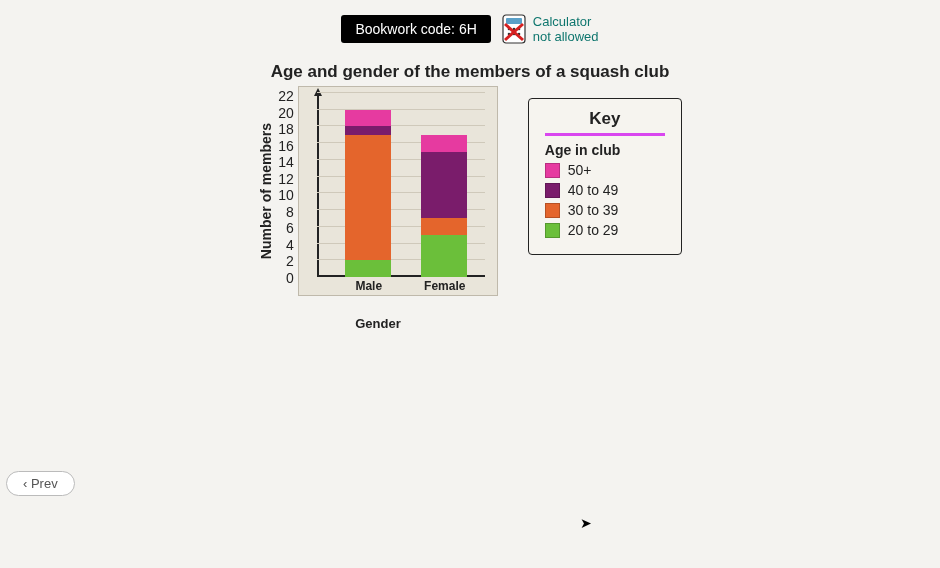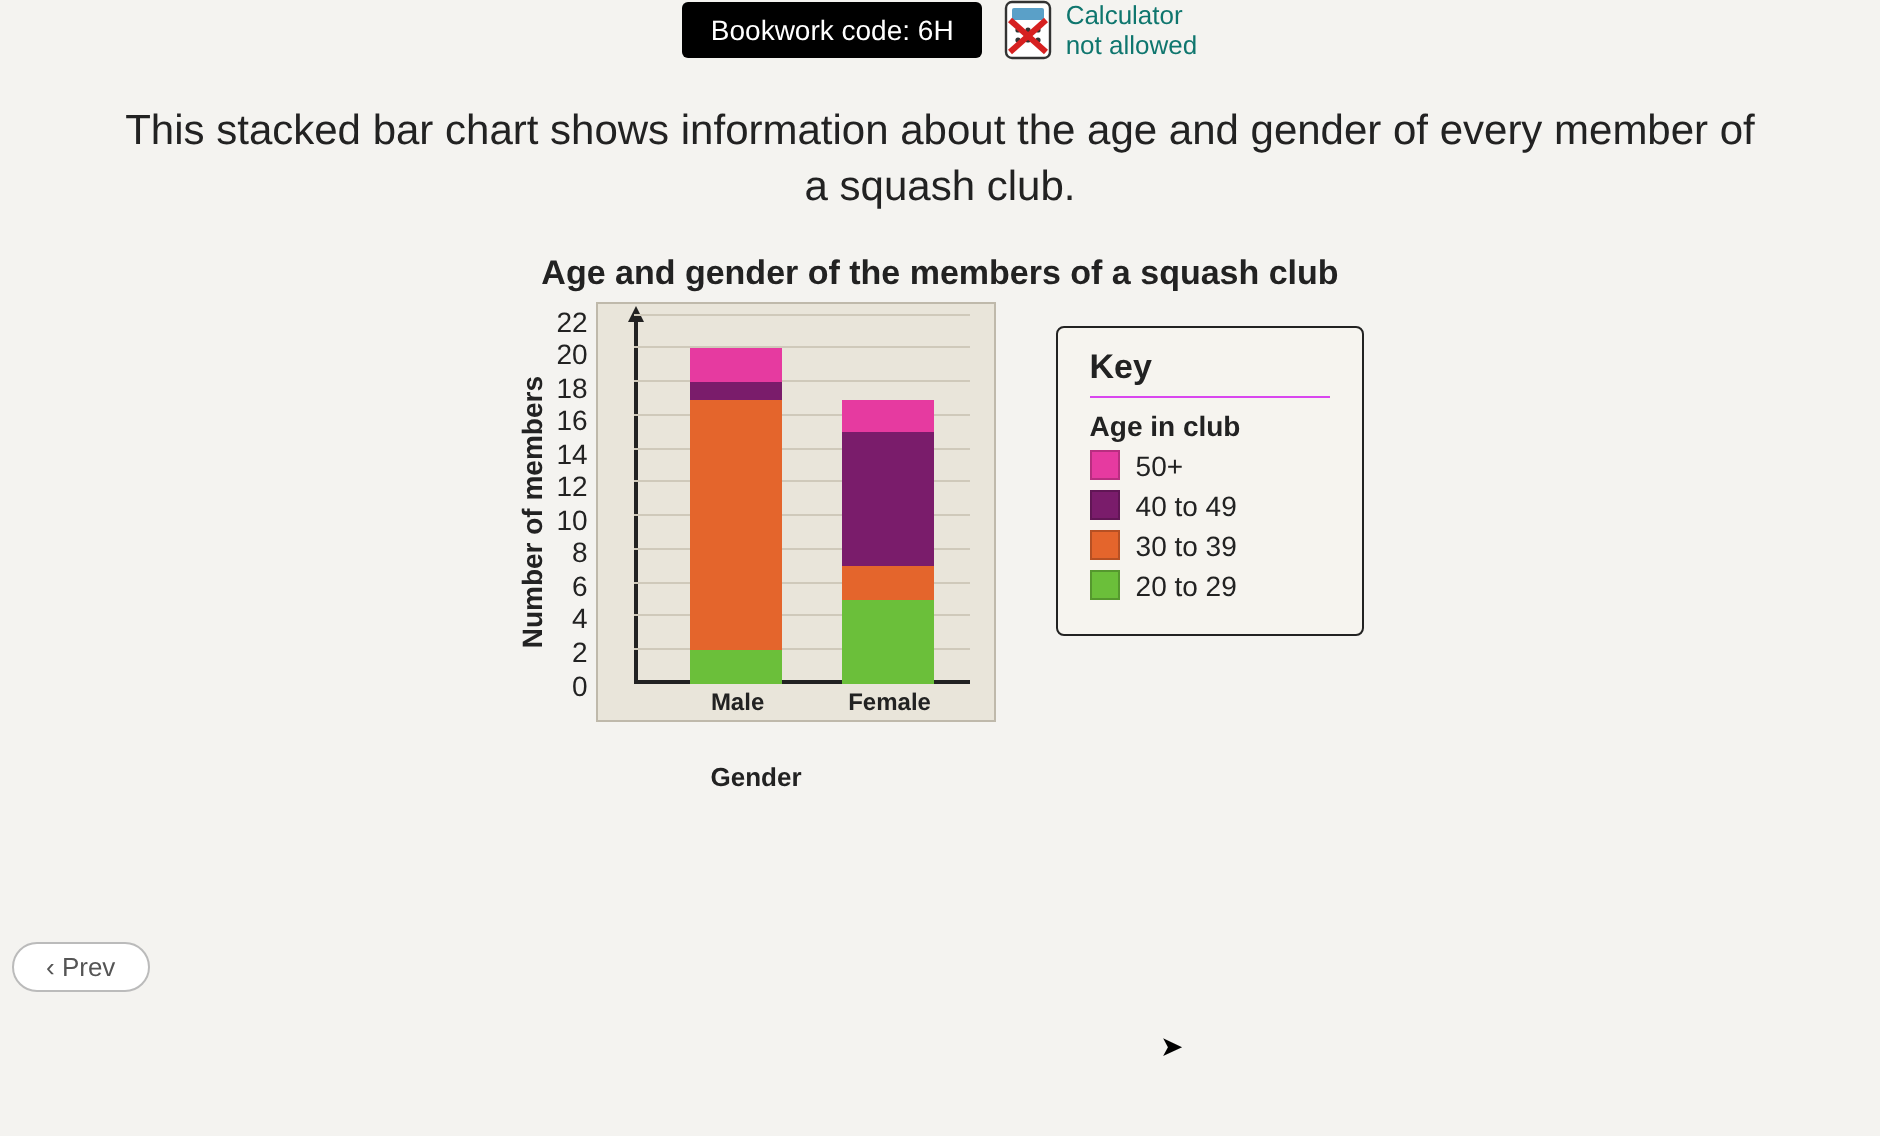--- a/index.html
+++ b/index.html
@@ -1,16 +1,16 @@
 <!DOCTYPE html>
 <html><head>
 <meta charset="utf-8">
 <style>
   html,body{margin:0;padding:0;width:940px;height:568px;font-family:Arial,Helvetica,sans-serif;background:#f4f3f0;color:#222;overflow:hidden}
-  .wrap{width:940px;height:500px;position:relative;padding-top:0;box-sizing:border-box}
+  .wrap{width:940px;height:500px;position:relative;padding-top:14px;box-sizing:border-box}
   .top-tags{display:flex;justify-content:center;gap:10px;align-items:center}
   .bw-code{background:#000;color:#fff;font-size:14px;padding:6px 14px;border-radius:3px;font-weight:500}
   .calc-box{display:flex;align-items:center;gap:6px;font-size:13px;color:#0f766e}
   .calc-icon{width:26px;height:30px;position:relative}
   .calc-icon svg{width:26px;height:30px}
   .intro{margin:22px auto 0;max-width:820px;text-align:center;font-size:21px;line-height:1.35}
   .question{margin:22px auto 0;max-width:900px;text-align:center;font-size:21px;line-height:1.35}
   .bold{font-weight:700}
   .chart-zone{margin:18px auto 0;display:flex;flex-direction:column;align-items:center}
   .chart-title{font-weight:700;font-size:17px;margin-bottom:4px}
@@ -29,21 +29,21 @@
   .bar{position:absolute;width:46px;bottom:0;display:flex;flex-direction:column-reverse}
   .seg{width:100%}
   .c-2029{background:#6bbf3a}
   .c-3039{background:#e4652c}
   .c-4049{background:#7a1c6b}
   .c-50{background:#e63aa0}
   .xtick1{position:absolute;bottom:-16px;font-size:12px;font-weight:700;text-align:center}
   .xlabel{font-weight:700;font-size:13px;margin-top:20px}
   
   .legend{border:1px solid #222;border-radius:4px;padding:10px 16px 12px;font-size:14px;min-width:120px;margin-top:12px;background:#f6f4ef}
-  .legend-title{font-weight:700;font-size:17px;border-bottom:1px solid #d946ef;padding-bottom:4px;margin-bottom:6px}
+  .legend-title{font-weight:700;font-size:17px;text-align:center;border-bottom:3px solid #d946ef;padding-bottom:4px;margin-bottom:6px}
   .legend-sub{font-weight:700;margin-bottom:4px}
   .lg-row{display:flex;align-items:center;gap:8px;margin:4px 0;font-size:14px}
   .sw{width:13px;height:13px;border:1px solid rgba(0,0,0,.2)}
   .cursor{position:absolute;left:580px;top:515px;font-size:14px;color:#000}
   .prev-btn{position:absolute;left:6px;bottom:4px;background:#fff;border:1px solid #bbb;border-radius:20px;padding:4px 16px;font-size:13px;color:#555}
 </style>
 </head>
 <body>
 
 <div class="wrap">
@@ -65,21 +65,20 @@
           <path d="M4 10 L22 26" stroke="#d62020" stroke-width="3"></path>
         </svg>
       </span>
       <span>
         <div>Calculator</div>
         <div>not allowed</div>
       </span>
     </div>
   </div>
 
-  <div class="intro">This stacked bar chart shows information about the age and gender of every member of a squash club.</div>
 
 
   <div class="chart-zone">
     <div class="chart-title">Age and gender of the members of a squash club</div>
     <div class="chart-row">
       <div class="chart-outer">
         <div class="chart-frame">
           <div class="ylabel">Number of members</div>
           <div class="ytick-col" id="yticks">
               <div>22</div>

